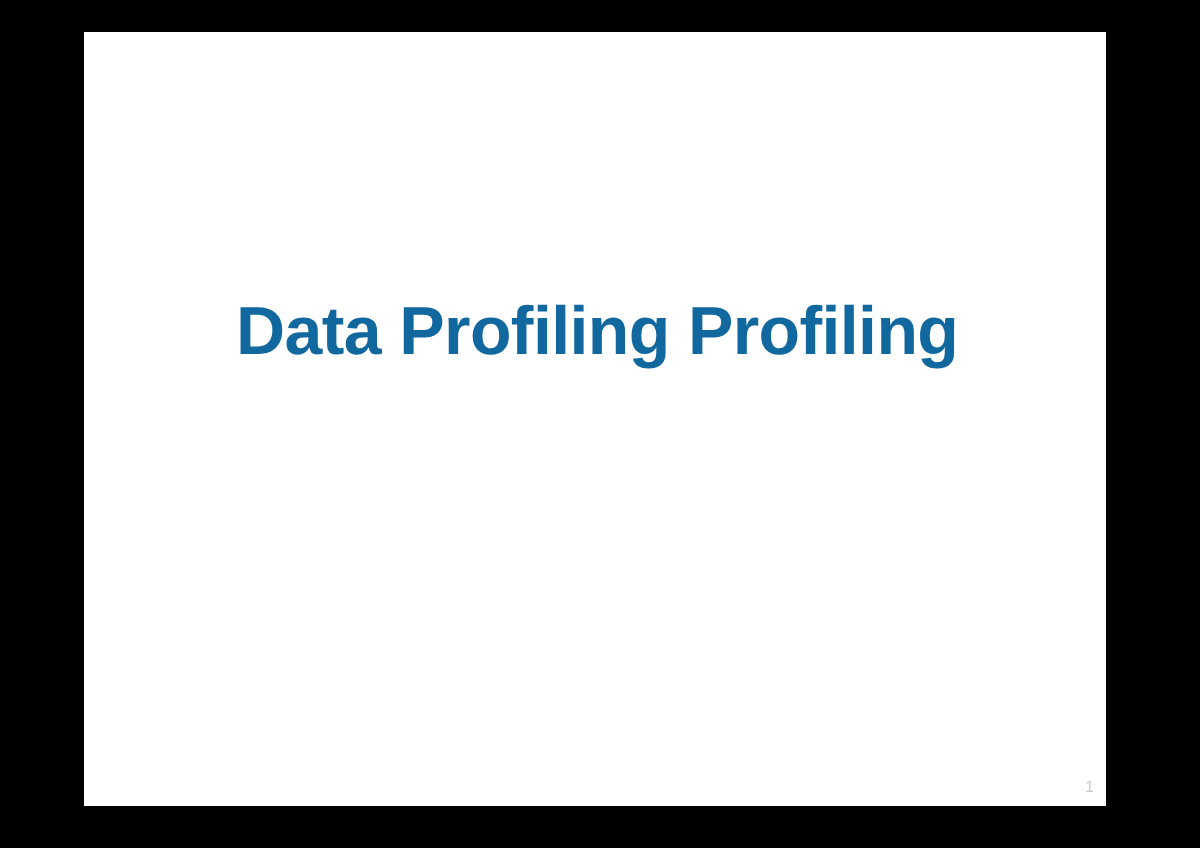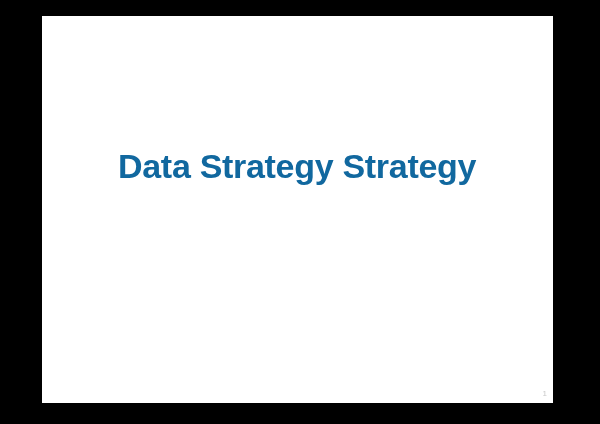--- a/index.html
+++ b/index.html
@@ -72,20 +72,20 @@
   }
 </style>
 </head>
 <body>
 
 <div class="canvas">
 
   <div class="slide">
 
     <div class="title-block">
-      <h1 class="slide-title">Data Strategy Strategy</h1>
+      <h1 class="slide-title">Data Profiling Profiling</h1>
     </div>
 
     <div class="slide-number">1</div>
 
   </div>
 
 </div>
 
 </body></html>

